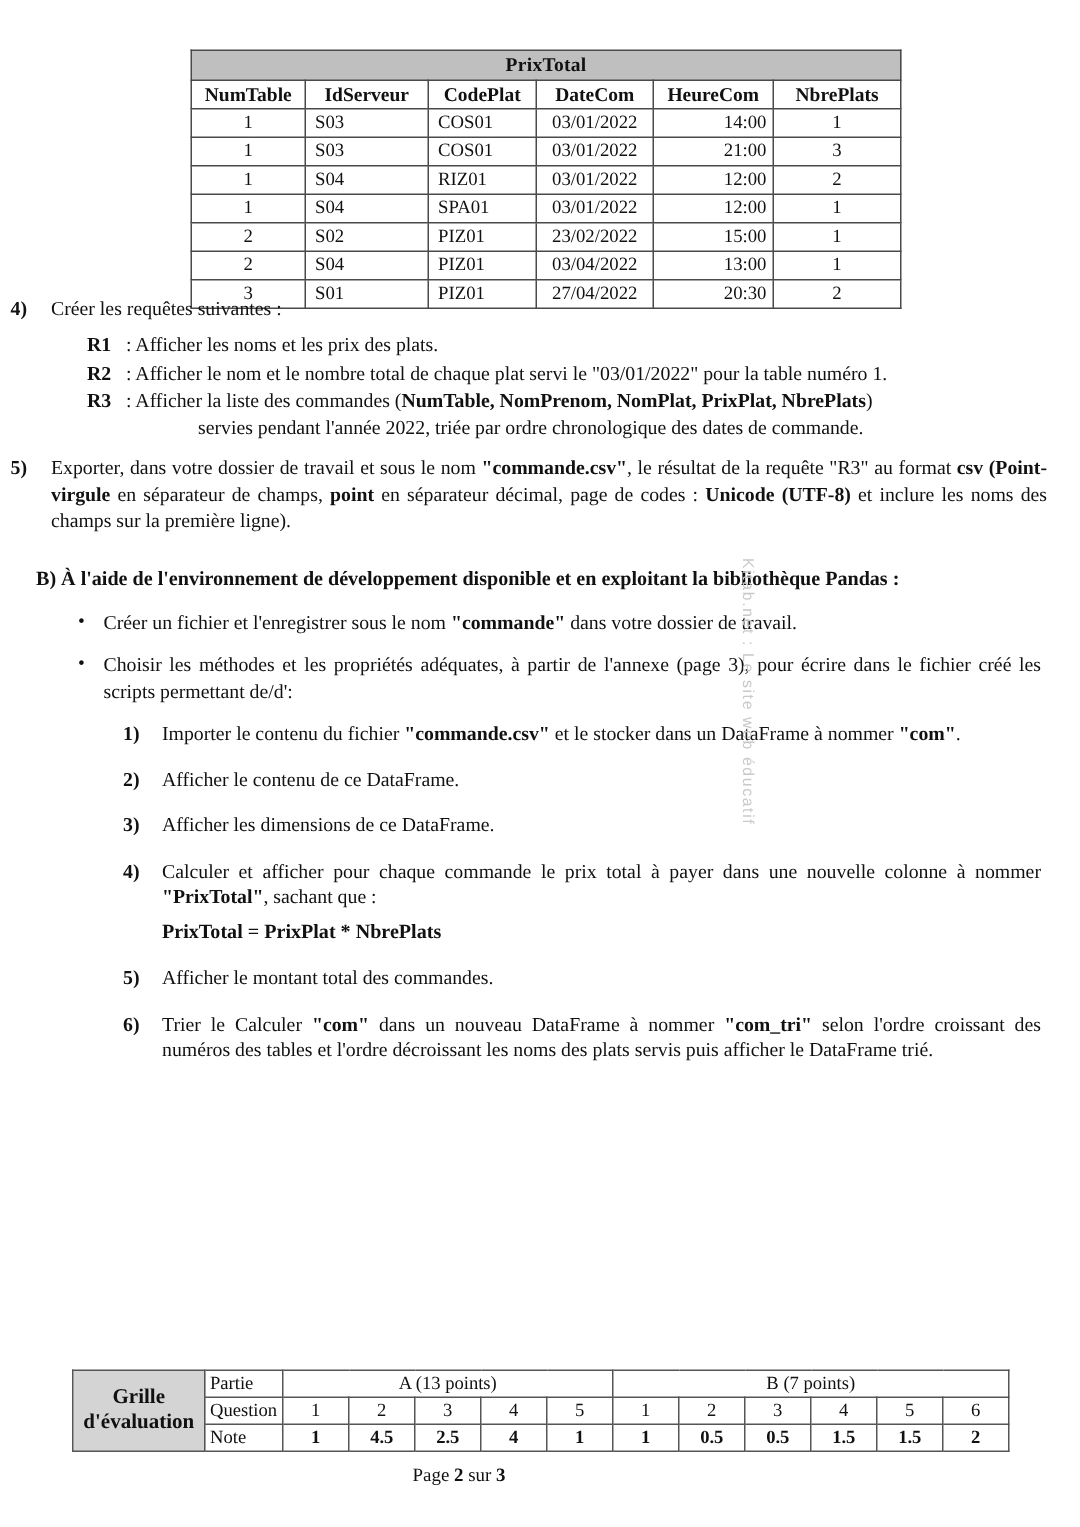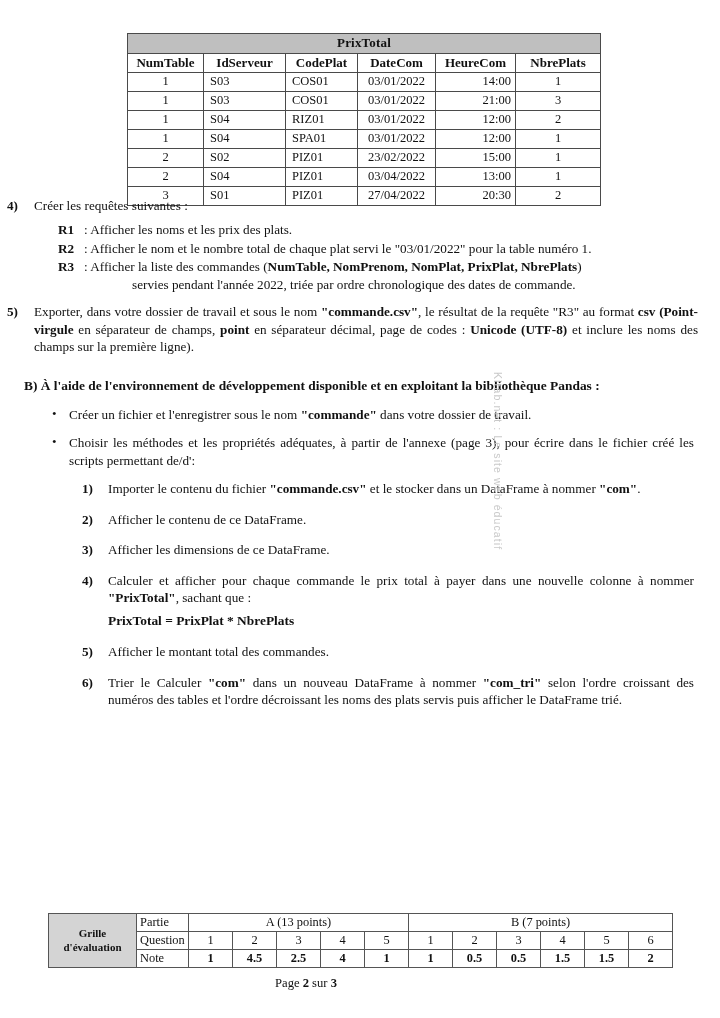--- a/index.html
+++ b/index.html
@@ -189,21 +189,21 @@
   table.grille td {
     border: 1px solid #555555;
     padding: 1px 3px;
     height: 15px;
     line-height: 1.2;
   }
   td.grille-label {
     background: #d4d4d4;
     text-align: center;
     font-weight: bold;
-    font-size: 11px;
+    font-size: 14px;
     line-height: 1.3;
     width: 88px;
     font-family: Liberation Serif, serif;
   }
   td.rowhead {
     text-align: left;
     padding-left: 5px;
     width: 52px;
   }
   td.part-head { text-align: center; }

